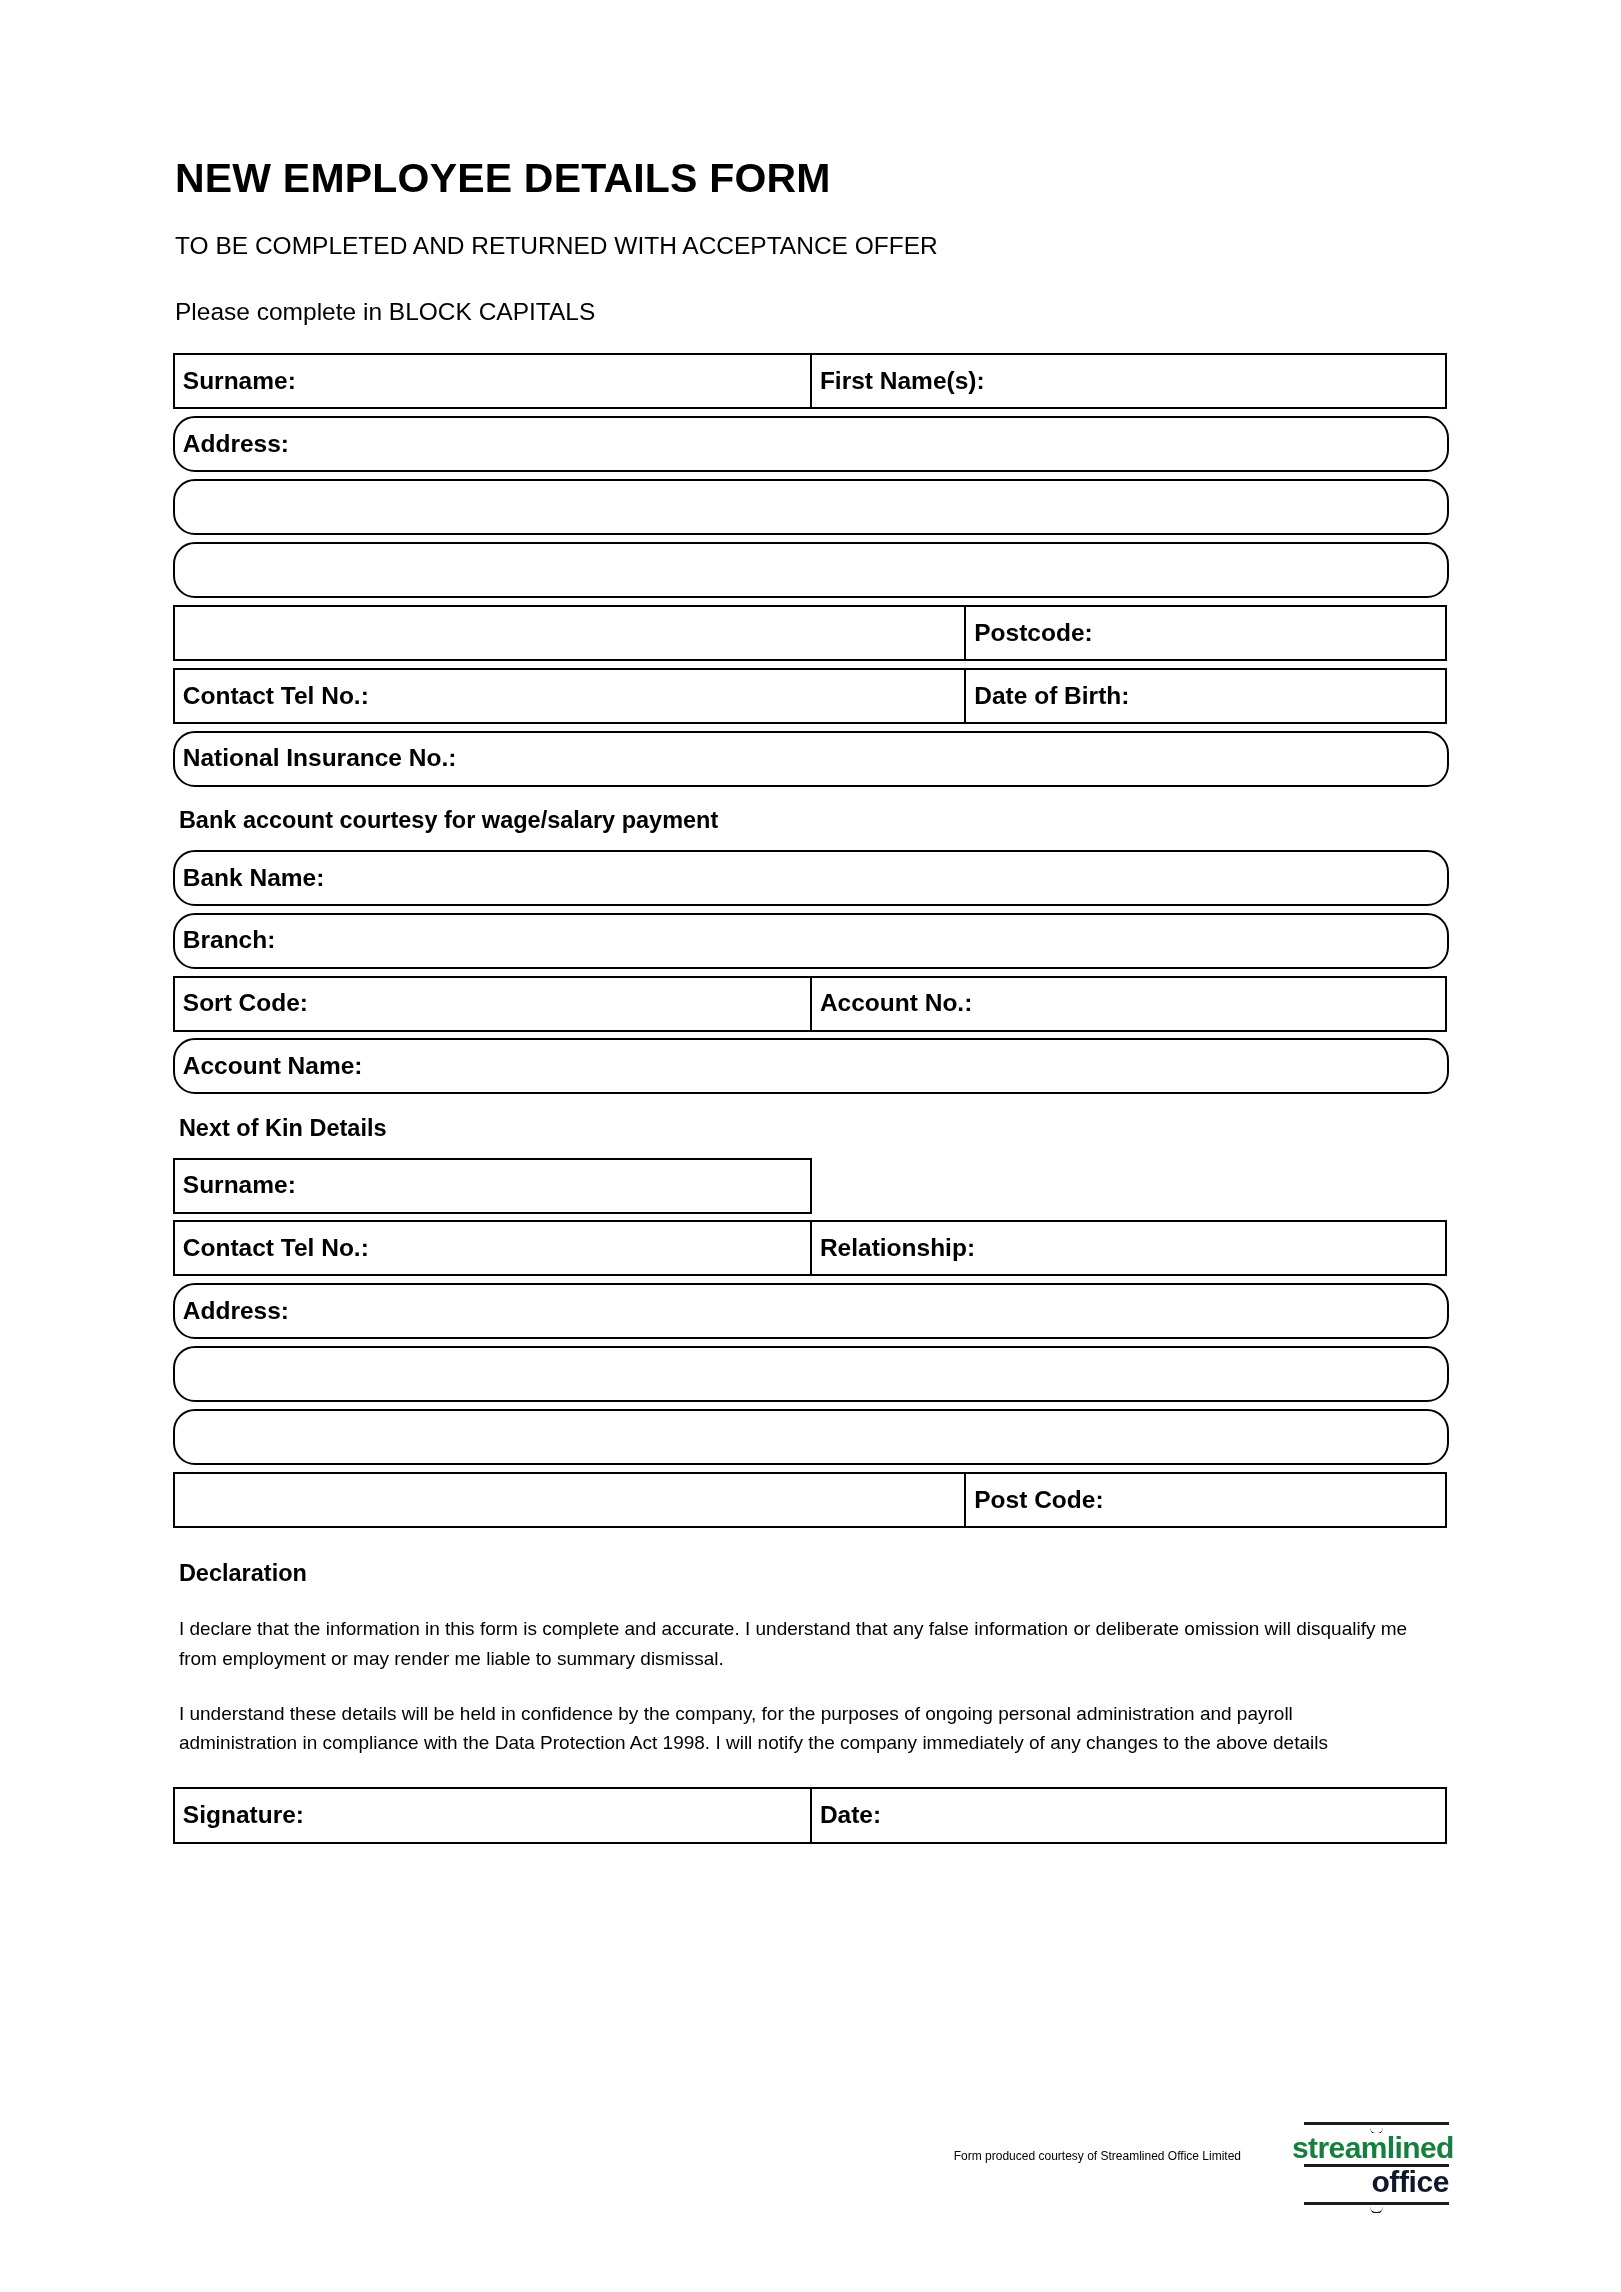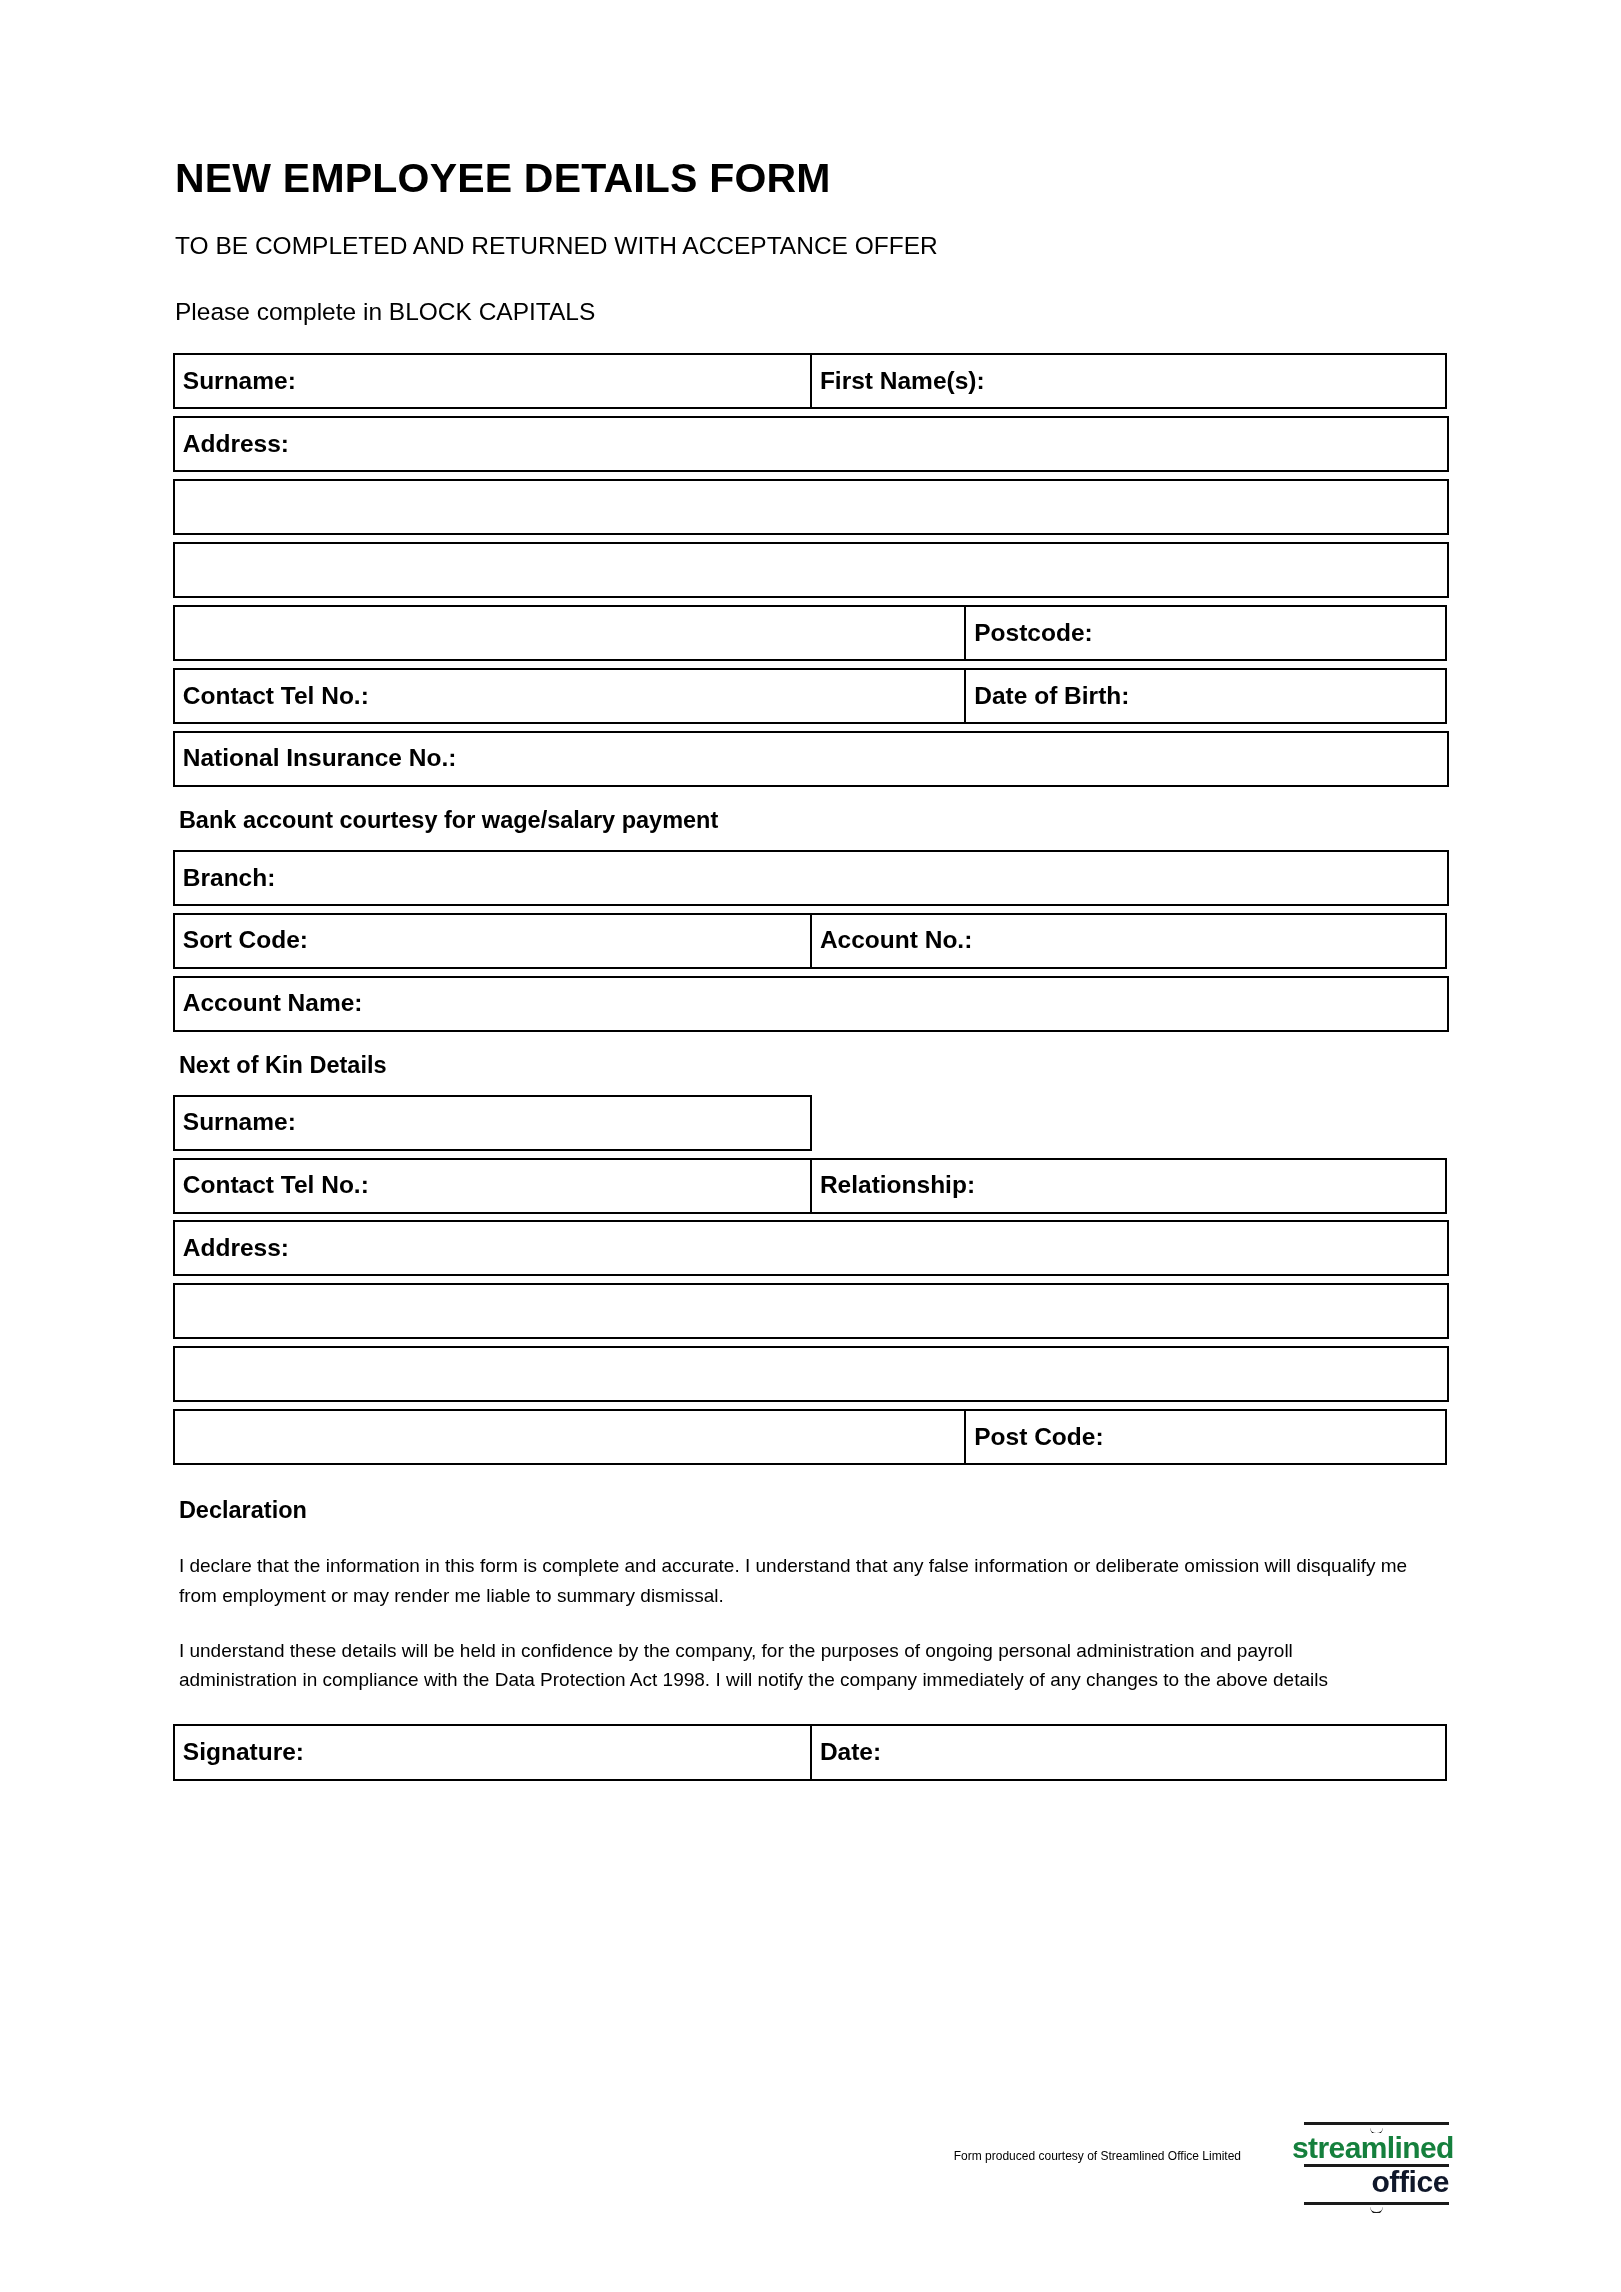--- a/index.html
+++ b/index.html
@@ -79,21 +79,21 @@
     align-items: center;
     padding-left: 7.8px;
     font-size: 24.5px;
     line-height: 1;
     background: #ffffff;
     font-weight: bold;
   }
   .fcell.tall {
     height: 57px;
   }
-  .fcell.full  { width: 100%; }
+  .fcell.full  { width: 100%; border-radius: 22px; }
   .fcell.half-l { width: 50.1%; }
   .fcell.half-r { width: 49.9%; margin-left: -2.2px; }
   .fcell.wide-l { width: 62.2%; }
   .fcell.narrow-r { width: 37.8%; margin-left: -2.2px; }
 
   .flabel {
     white-space: nowrap;
   }
 
   
@@ -263,20 +263,25 @@
           <span class="flabel">National Insurance No.:</span>
         </div>
       </div>
 
     </div>
 
     <div class="section-heading">Bank account courtesy for wage/salary payment</div>
 
     <div class="form-rows">
 
+      <div class="frow">
+        <div class="fcell full">
+          <span class="flabel">Bank Name:</span>
+        </div>
+      </div>
 
       <div class="frow">
         <div class="fcell full">
           <span class="flabel">Branch:</span>
         </div>
       </div>
 
       <div class="frow">
         <div class="fcell half-l">
           <span class="flabel">Sort Code:</span>

